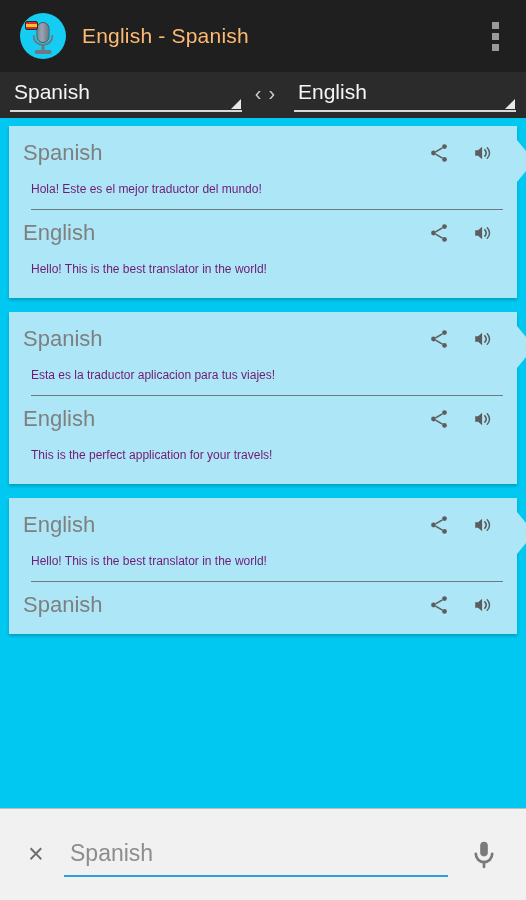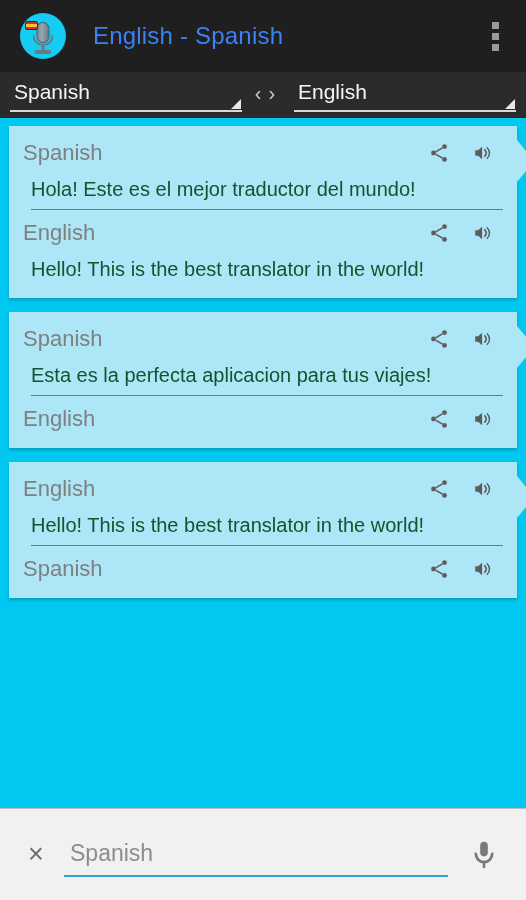--- a/index.html
+++ b/index.html
@@ -78,23 +78,23 @@
   .flag-badge {
     position: absolute;
     left: 5px; top: 8px;
     width: 13px; height: 9px;
     border-radius: 2px;
     background: linear-gradient(#d32f2f 0 33%, #fbc02d 33% 67%, #d32f2f 67% 100%);
     border: 1px solid #2b2b2b;
     box-sizing: border-box;
   }
   .app-title {
-    color: #3b82f6;
-    font-size: 24px;
-    margin-left: 27px;
+    color: #fdba74;
+    font-size: 21px;
+    margin-left: 16px;
     letter-spacing: 0.2px;
     white-space: nowrap;
     flex: 1 1 auto;
   }
   .overflow {
     width: 34px; height: 46px;
     display: flex; flex-direction: column;
     align-items: center; justify-content: center;
     gap: 4px;
     flex: 0 0 auto;
@@ -197,22 +197,22 @@
   }
   .icon-btn {
     width: 44px; height: 34px;
     flex: 0 0 auto;
     display: flex;
     align-items: center;
     justify-content: center;
   }
   .share-svg, .speaker-svg { display: block; }
   .seg-text {
-    color: #14532d;
-    font-size: 20px;
+    color: #701a75;
+    font-size: 12px;
     line-height: 26px;
     padding: 4px 16px 6px 22px;
     white-space: nowrap;
     overflow: hidden;
   }
   .seg-divider {
     height: 1px;
     background: #6f7a80;
     margin: 1px 14px 0 22px;
   }
@@ -371,21 +371,21 @@
             </svg>
           </div>
           <div class="icon-btn">
             <svg class="speaker-svg" width="22" height="22" viewBox="0 0 24 24" aria-hidden="true">
               <path d="M3.5 9h3.2L11 5.2v13.6L6.7 15H3.5z" fill="#5d5d5d"></path>
               <path d="M14 8.6a4.6 4.6 0 0 1 0 6.8" stroke="#5d5d5d" stroke-width="1.8" fill="none" stroke-linecap="round"></path>
               <path d="M16.6 6.2a8 8 0 0 1 0 11.6" stroke="#5d5d5d" stroke-width="1.6" fill="none" stroke-linecap="round"></path>
             </svg>
           </div>
         </div>
-        <div class="seg-text">Esta es la perfecta aplicacion para tus viajes!</div>
+        <div class="seg-text">Esta es la traductor aplicacion para tus viajes!</div>
         <div class="seg-divider"></div>
       </div>
       <div class="seg">
         <div class="seg-head">
           <div class="seg-lang">English</div>
           <div class="icon-btn">
             <svg class="share-svg" width="22" height="22" viewBox="0 0 24 24" aria-hidden="true">
               <g fill="#5d5d5d">
                   <circle cx="18" cy="5" r="2.6"></circle>
                   <circle cx="6" cy="12" r="2.6"></circle>
@@ -398,20 +398,21 @@
             </svg>
           </div>
           <div class="icon-btn">
             <svg class="speaker-svg" width="22" height="22" viewBox="0 0 24 24" aria-hidden="true">
               <path d="M3.5 9h3.2L11 5.2v13.6L6.7 15H3.5z" fill="#5d5d5d"></path>
               <path d="M14 8.6a4.6 4.6 0 0 1 0 6.8" stroke="#5d5d5d" stroke-width="1.8" fill="none" stroke-linecap="round"></path>
               <path d="M16.6 6.2a8 8 0 0 1 0 11.6" stroke="#5d5d5d" stroke-width="1.6" fill="none" stroke-linecap="round"></path>
             </svg>
           </div>
         </div>
+        <div class="seg-text">This is the perfect application for your travels!</div>
       </div>
     </div>
 
     <div class="card">
       <div class="seg">
         <div class="seg-head">
           <div class="seg-lang">English</div>
           <div class="icon-btn">
             <svg class="share-svg" width="22" height="22" viewBox="0 0 24 24" aria-hidden="true">
               <g fill="#5d5d5d">

